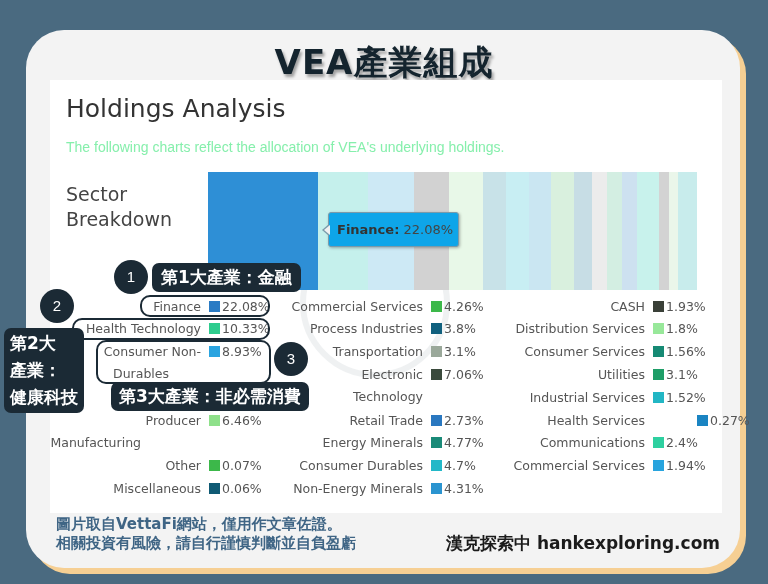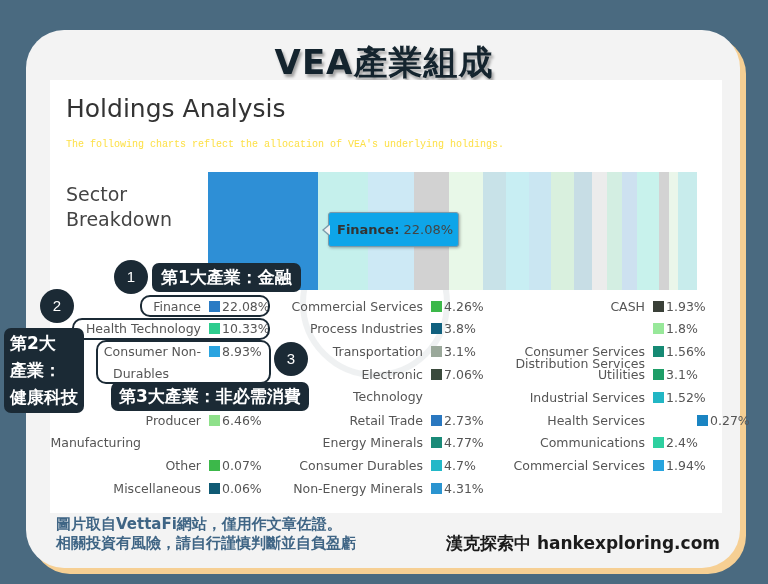--- a/index.html
+++ b/index.html
@@ -33,22 +33,22 @@
     width: 672px; height: 433px;
     background: #ffffff;
   }
   .h-title {
     position: absolute; left: 66px; top: 94px;
     font-size: 25px; color: #333;
     font-family: "DejaVu Sans", sans-serif;
   }
   .h-sub {
     position: absolute; left: 66px; top: 139px;
-    font-size: 10px; color: #fde047;
-    font-family: Liberation Mono, monospace;
+    font-size: 14px; color: #86efac;
+    font-family: Liberation Sans, sans-serif;
   }
   .sector-label {
     position: absolute; left: 66px; top: 182px;
     font-size: 19px; line-height: 25px; color: #444;
     font-family: "DejaVu Sans", sans-serif;
   }
   .bar {
     position: absolute; left: 208px; top: 172px;
     width: 490px; height: 118px;
     display: flex;
@@ -234,21 +234,21 @@
     </div>
     <div class="legend-val" style="left: 431px; top: 458px;"><span class="sw" style="background: rgb(34, 184, 200);"></span>4.7%</div>
     <div class="legend-row" style="left: 0px; width: 423px; top: 481px;">
       <span class="name">Non-Energy Minerals</span>
     </div>
     <div class="legend-val" style="left: 431px; top: 481px;"><span class="sw" style="background: rgb(42, 148, 208);"></span>4.31%</div>
     <div class="legend-row" style="left: 0px; width: 645px; top: 299px;">
       <span class="name">CASH</span>
     </div>
     <div class="legend-val" style="left: 653px; top: 299px;"><span class="sw" style="background: rgb(58, 64, 56);"></span>1.93%</div>
-    <div class="legend-row" style="left: 0px; width: 645px; top: 321px; margin-top: 35px;">
+    <div class="legend-row" style="left: 0px; width: 645px; top: 321px;">
       <span class="name">Distribution Services</span>
     </div>
     <div class="legend-val" style="left: 653px; top: 321px;"><span class="sw" style="background: rgb(152, 232, 154);"></span>1.8%</div>
     <div class="legend-row" style="left: 0px; width: 645px; top: 344px;">
       <span class="name">Consumer Services</span>
     </div>
     <div class="legend-val" style="left: 653px; top: 344px;"><span class="sw" style="background: rgb(22, 138, 116);"></span>1.56%</div>
     <div class="legend-row" style="left: 0px; width: 645px; top: 367px;">
       <span class="name">Utilities</span>
     </div>

